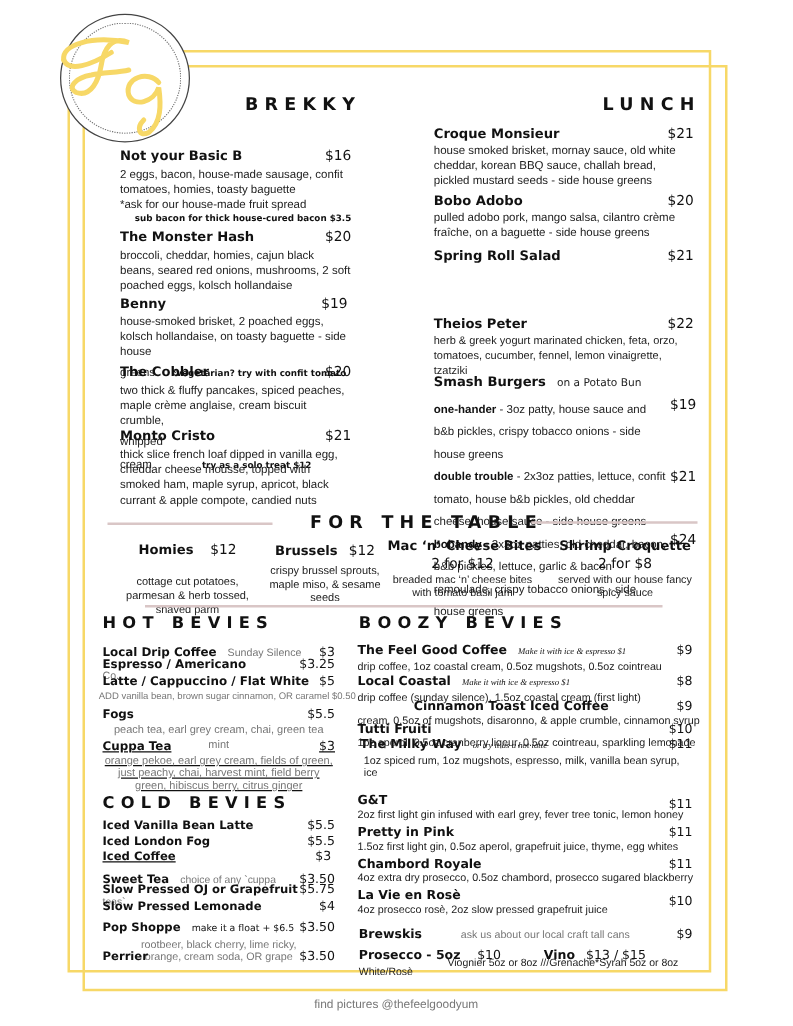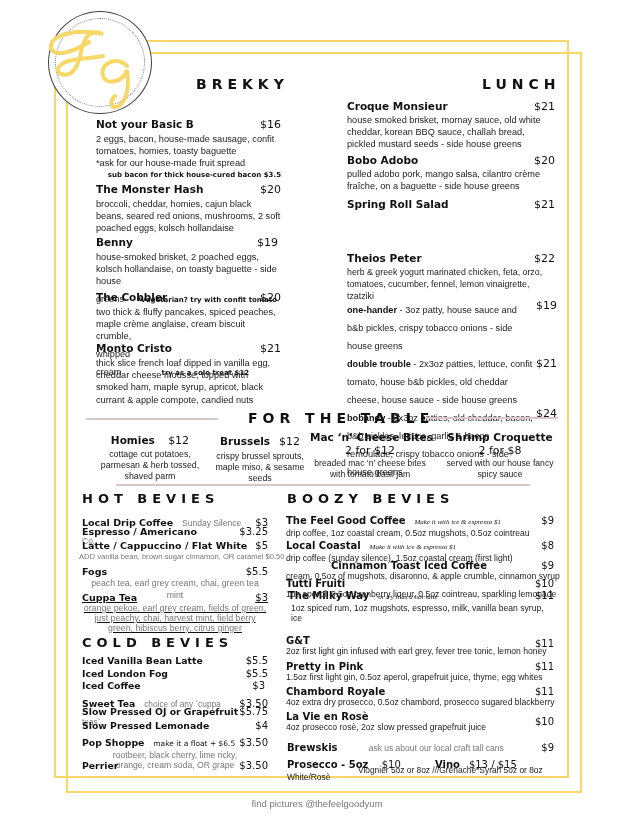--- a/index.html
+++ b/index.html
@@ -121,20 +121,21 @@
 
 <div class="item" style="left:347px; top:252px; width:208px;">
   <div class="row">
       <span class="name">Theios Peter</span>
       <span class="price">$22</span>
     </div>
   <div class="desc" style="margin-top:1px; font-size:8.8px;">herb &amp; greek yogurt marinated chicken, feta, orzo, tomatoes, cucumber, fennel, lemon vinaigrette, tzatziki</div>
 </div>
 
 <div class="item" style="left:347px; top:296px; width:210px;">
+  <div><span class="name">Smash Burgers</span>&nbsp;&nbsp;<span class="desc" style="font-family:'DejaVu Sans',sans-serif; font-size:8.5px;">on a Potato Bun</span></div>
 
   <div style="position:relative; margin-top:3px; padding-right:22px;">
     <span class="desc" style="font-weight:bold; color:#111;">one-hander</span><span class="desc"> - 3oz patty, house sauce and b&amp;b pickles, crispy tobacco onions - side house greens</span>
     <span class="price" style="position:absolute; right:0; top:0;">$19</span>
   </div>
   <div style="position:relative; padding-right:22px;">
     <span class="desc" style="font-weight:bold; color:#111;">double trouble</span><span class="desc"> - 2x3oz patties, lettuce, confit tomato, house b&amp;b pickles, old cheddar cheese, house sauce - side house greens</span>
     <span class="price" style="position:absolute; right:0; top:4px;">$21</span>
   </div>
   <div style="position:relative; padding-right:22px;">
@@ -142,21 +143,21 @@
     <span class="price" style="position:absolute; right:0; top:0;">$24</span>
   </div>
 </div>
 
 <div class="rule-gray" style="left:86px; top:418px; width:132px;"></div>
 <div class="abs sec-title" style="left:248px; top:410px;">FOR THE TABLE</div>
 <div class="rule-gray" style="left:425px; top:417px; width:133px;"></div>
 
 <div class="table-item" style="left:95px; top:430px; width:110px;">
   <div><span class="name">Homies</span>&nbsp;&nbsp;&nbsp;<span class="price">$12</span></div>
-  <div class="desc" style="margin-top:1px; font-size:8.8px; line-height:11px;">cottage cut potatoes, parmesan &amp; herb tossed, shaved parm</div>
+  <div class="desc" style="margin-top:12px; font-size:8.8px; line-height:11px;">cottage cut potatoes, parmesan &amp; herb tossed, shaved parm</div>
 </div>
 
 <div class="table-item" style="left:210px; top:431px; width:100px;">
   <div><span class="name">Brussels</span>&nbsp;&nbsp;<span class="price">$12</span></div>
   <div class="desc" style="margin-top:2px; font-size:8.8px; line-height:11px;">crispy brussel sprouts, maple miso, &amp; sesame seeds</div>
 </div>
 
 <div class="table-item" style="left:310px; top:431px; width:120px;">
   <div class="name">Mac ‘n’ Cheese Bites</div>
   <div class="price" style="margin-top:1px;">2 for $12</div>
@@ -216,21 +217,21 @@
     </div>
 </div>
 <div class="item" style="left:82px; top:668px; width:186px;">
   <div class="row">
       <span class="name" style="font-size:9.3px;">Iced London Fog</span>
       <span class="price" style="font-size:10px;">$5.5</span>
     </div>
 </div>
 <div class="item" style="left:82px; top:680px; width:183px;">
   <div class="row">
-      <span class="name" style="font-size:9.3px;">Iced Coffee</span>
+      <span class="name" style="font-size:9.3px;text-decoration:underline;">Iced Coffee</span>
       <span class="price" style="font-size:10px;">$3</span>
     </div>
 </div>
 <div class="item" style="left:82px; top:693px; width:186px;">
   <div class="row">
       <span><span class="name" style="font-size:9.3px;">Sweet Tea</span>&nbsp;&nbsp;<span class="desc gray" style="font-size:8.3px;">choice of any `cuppa teas`</span></span>
       <span class="price" style="font-size:10px;">$3.50</span>
     </div>
 </div>
 <div class="item" style="left:82px; top:706px; width:186px;">

